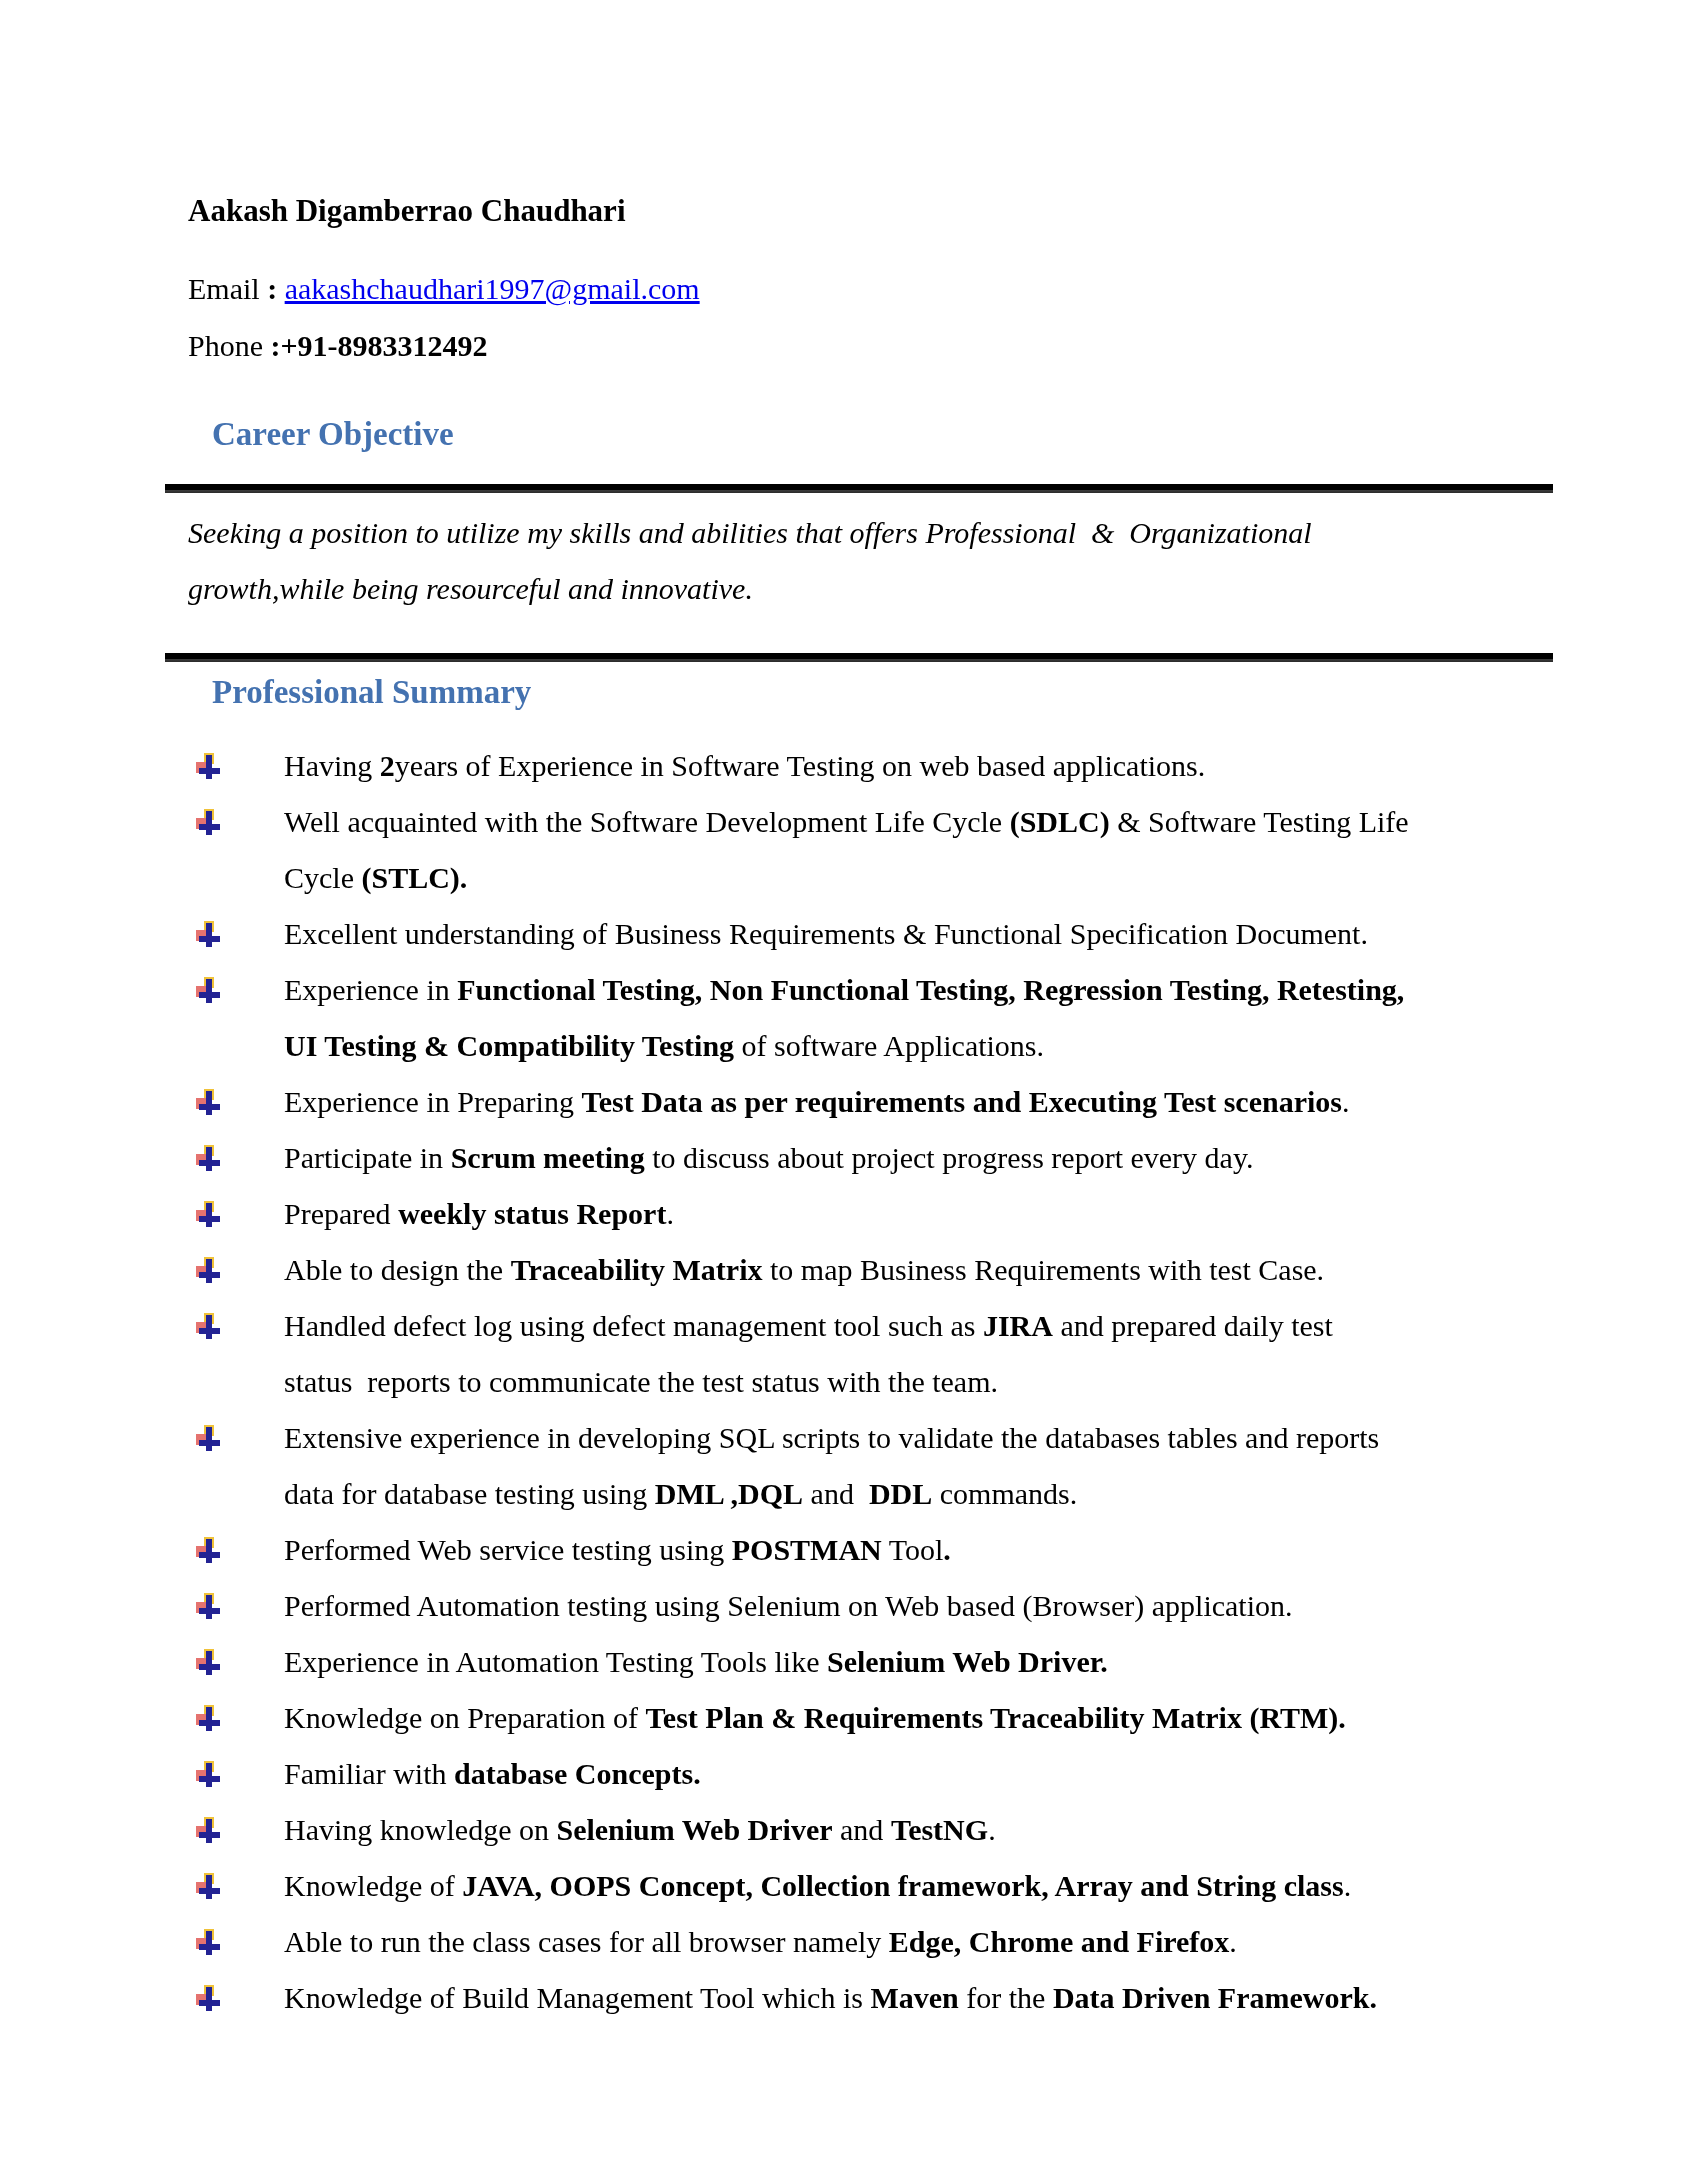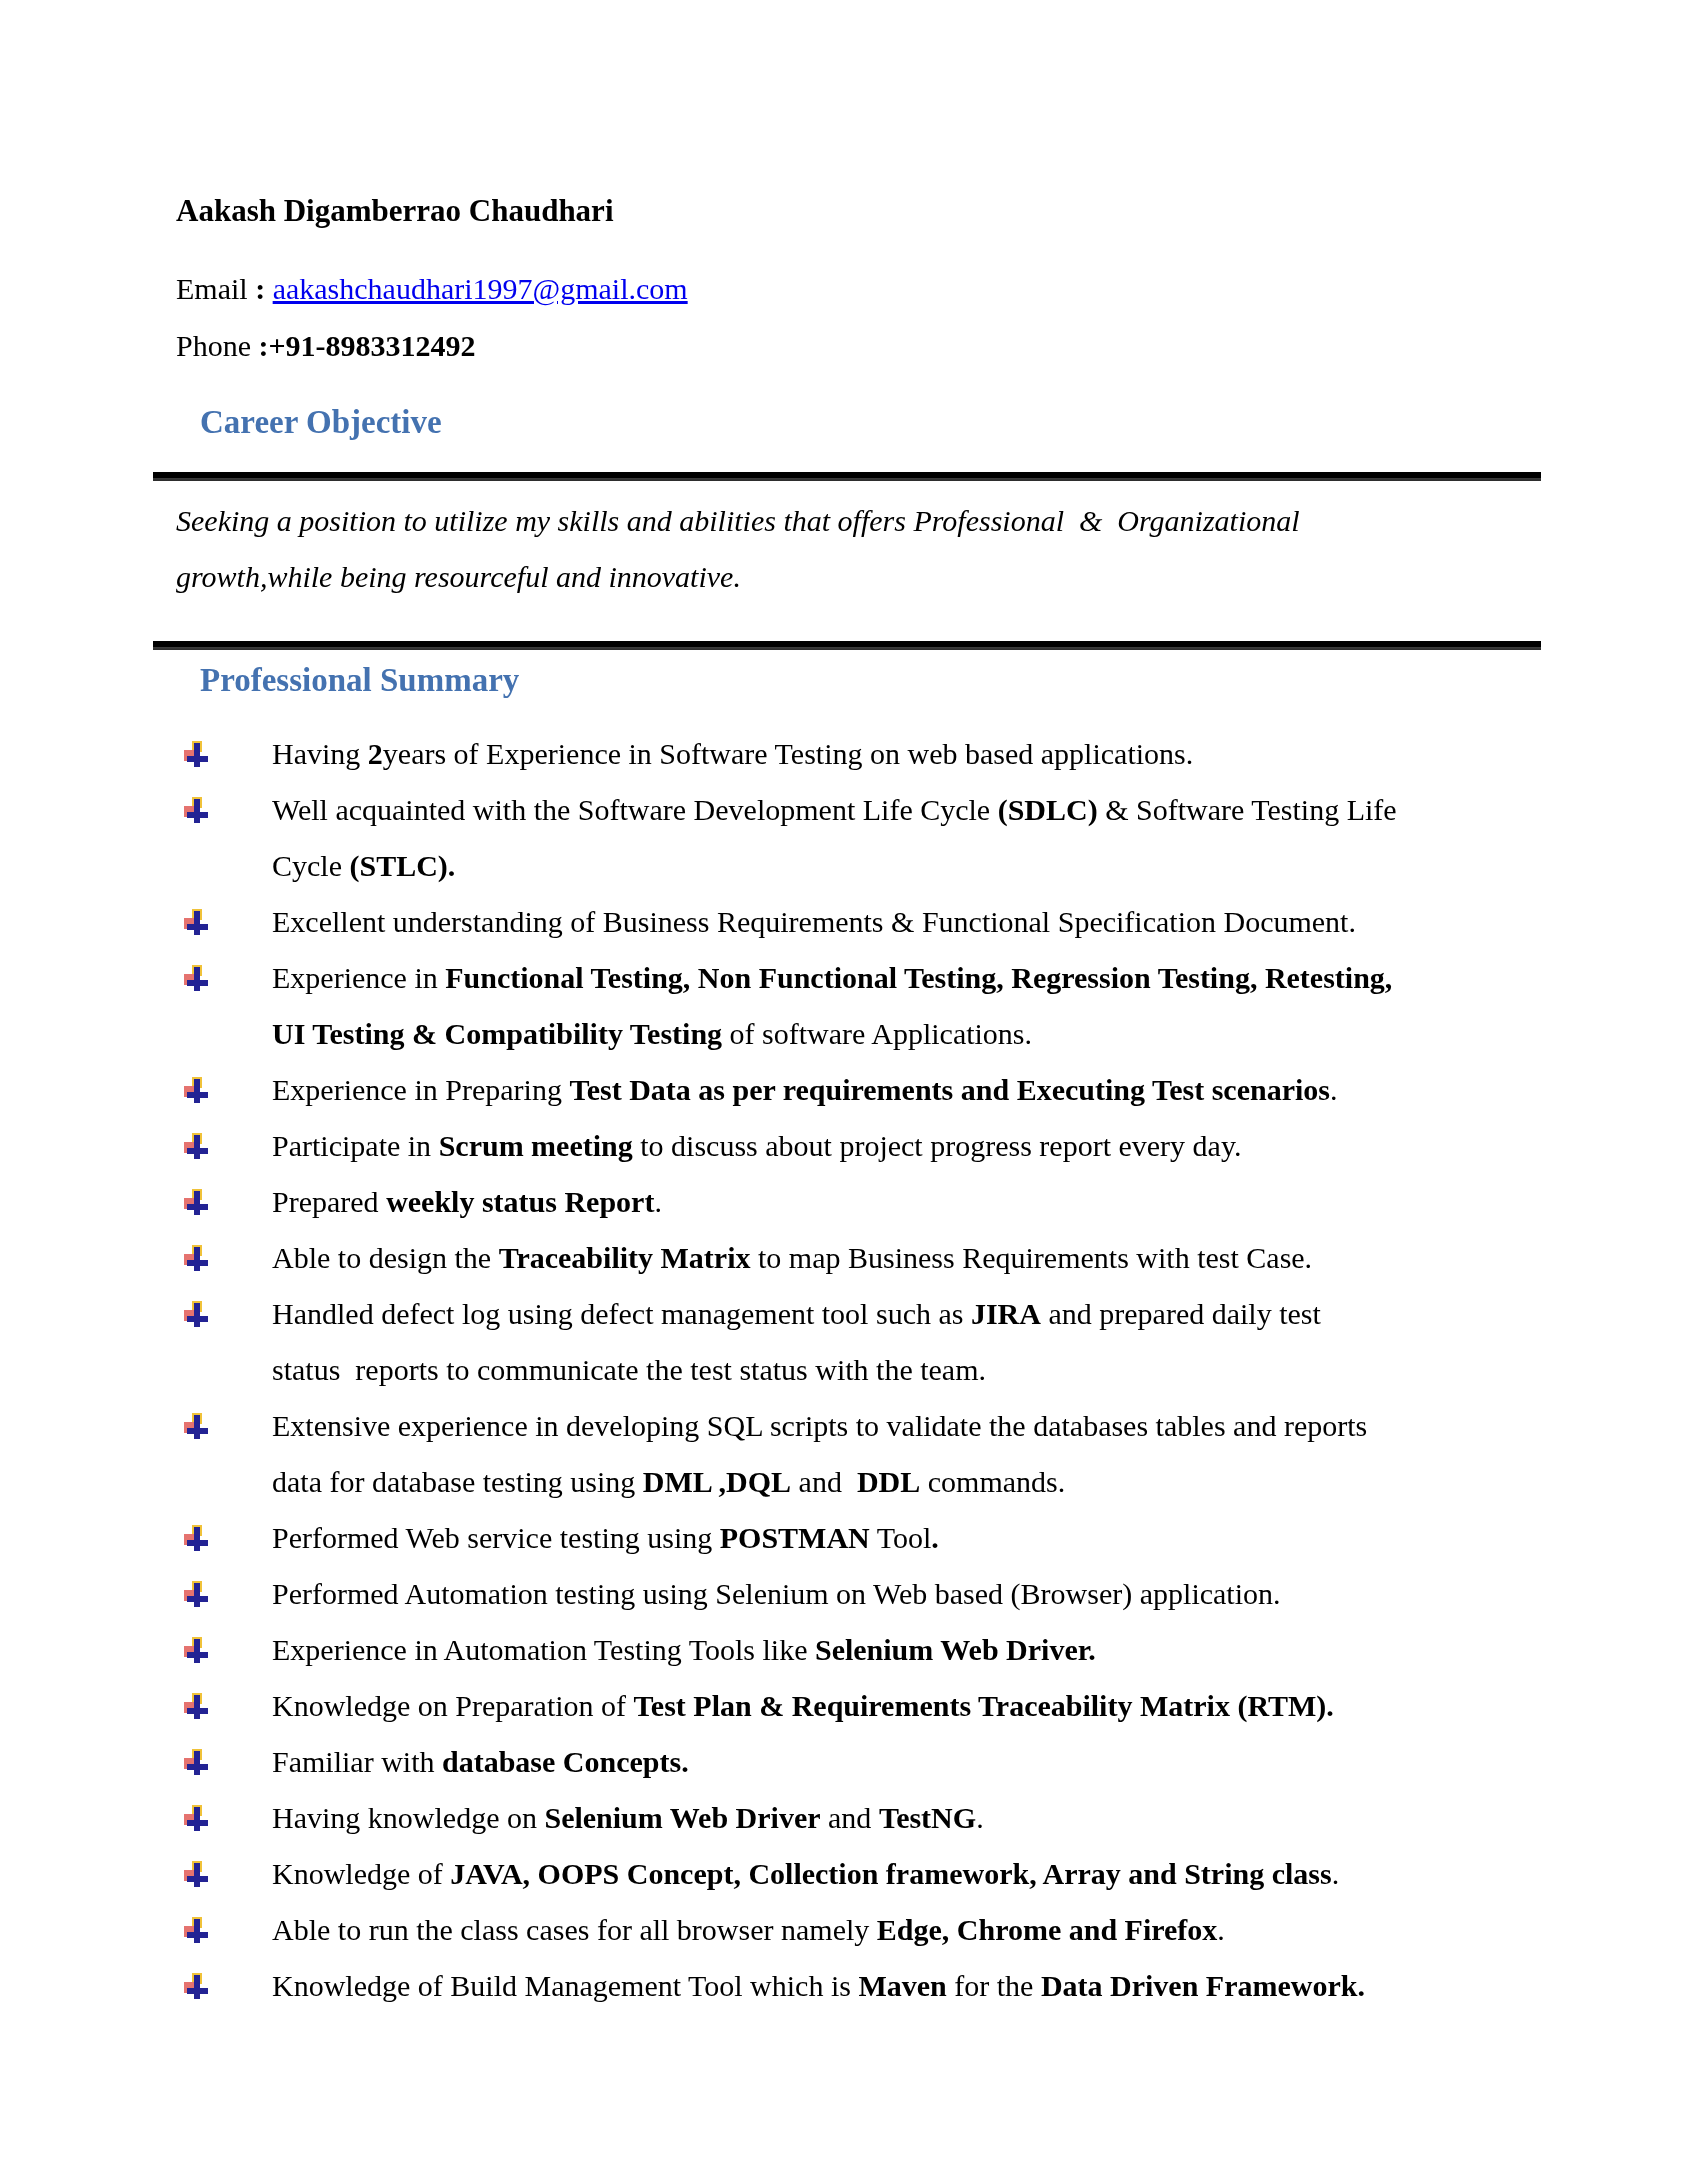--- a/index.html
+++ b/index.html
@@ -1,33 +1,33 @@
 <!DOCTYPE html>
 <html style="--c-heading: #4472b0; --c-link: #0000ee; --c-rule: #0a0a0a; --c-bullet_yellow: #f0c239; --c-bullet_red: #e5736f; --c-bullet_blue: #232394;"><head>
 <meta charset="utf-8">
 <style>
   html,body { margin:0; padding:0; background:#ffffff; }
   .page {
     position:relative; width:1683px; height:2178px; background:#ffffff;
     font-family:"Liberation Serif","DejaVu Serif",serif;
     color:#000; overflow:hidden;
   }
-  .content { position:absolute; left:176px; top:194px; width:1368px; }
+  .content { position:absolute; left:188px; top:194px; width:1368px; }
 
   .name { font-size:31px; font-weight:bold; line-height:34px; margin:0 0 44px 0; }
   .contact-row { font-size:30px; line-height:33px; }
   .contact-row.email { margin-bottom:24px; }
   .b { font-weight:bold; }
   a.mail-link { color:var(--c-link,#0000ee); text-decoration:underline; cursor:pointer; }
 
   .sec-heading {
     margin:0 0 0 24px; color:var(--c-heading,#4472b0);
     font-size:33px; font-weight:bold; line-height:44px;
   }
-  .sec-heading.co { margin-top:38px; }
+  .sec-heading.co { margin-top:50px; }
   .sec-heading.ps { margin-top:8px; }
 
   .bar {
     height:9px; width:1388px; margin-left:-23px;
     background:linear-gradient(to bottom,#000 0%,#000 72%,#3a3a3a 72%,#2a2a2a 100%);
   }
   .bar.bar1 { margin-top:28px; }
   .bar.bar2 { margin-top:36px; }
 
   .objective {

